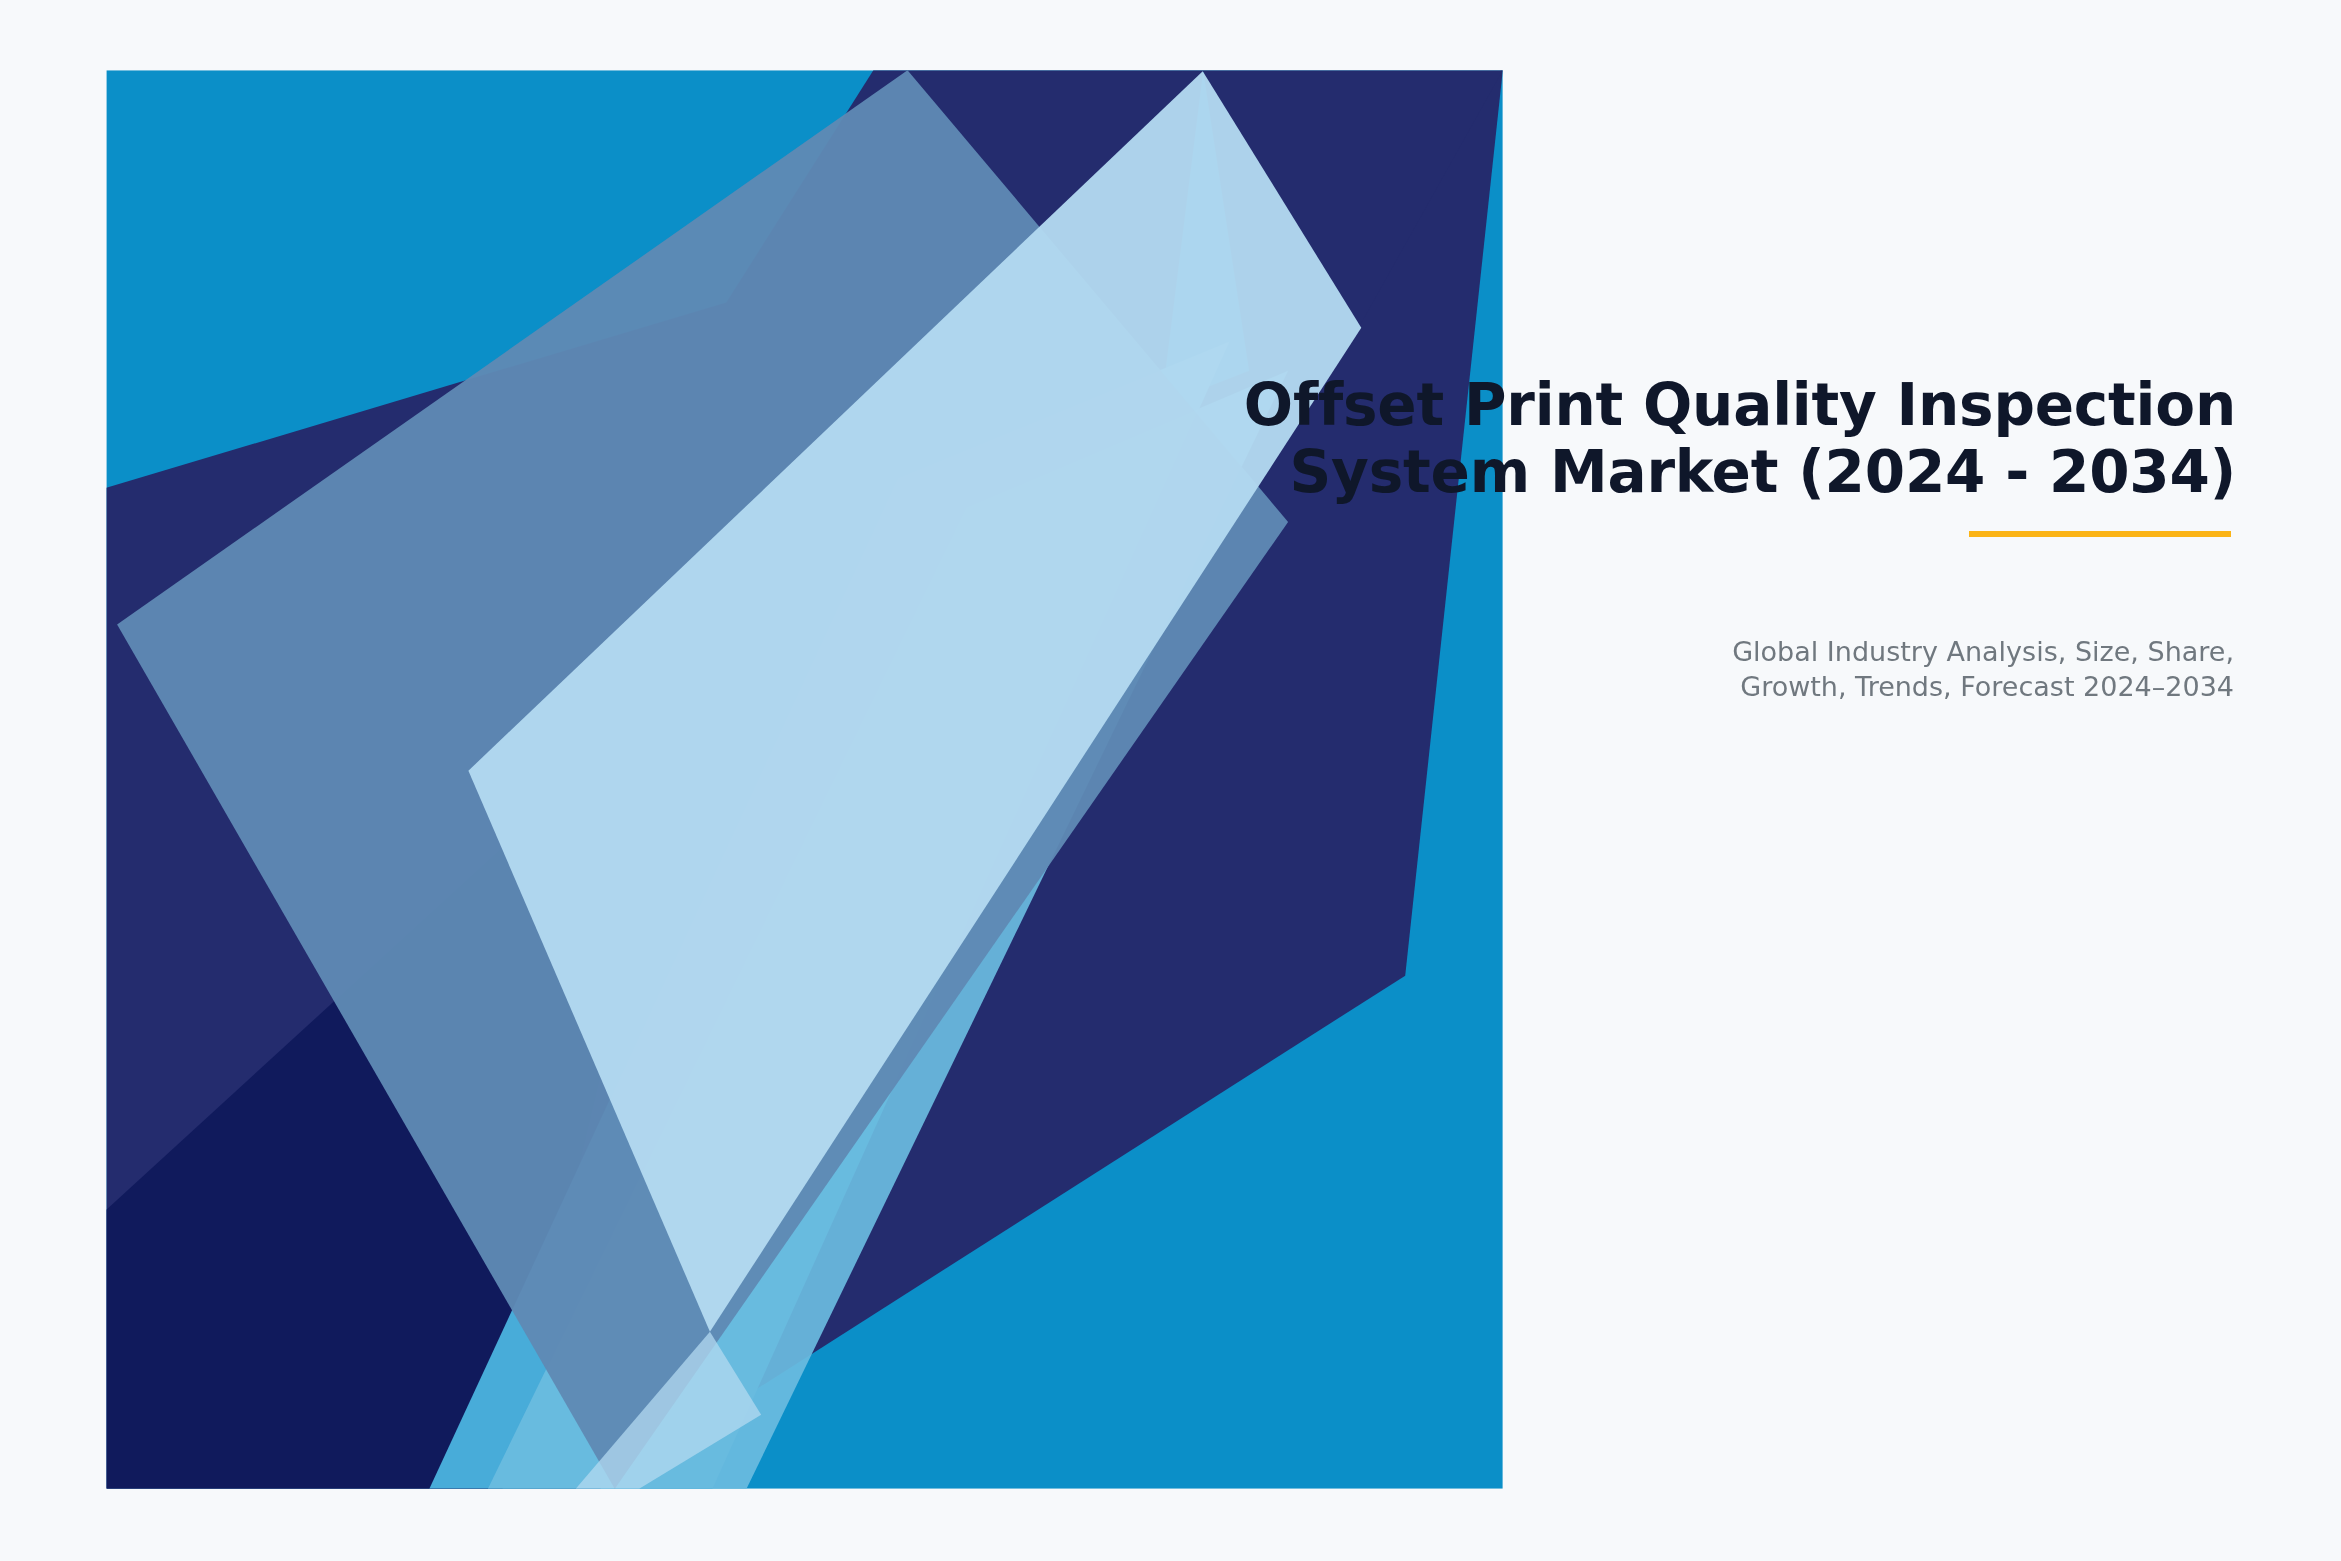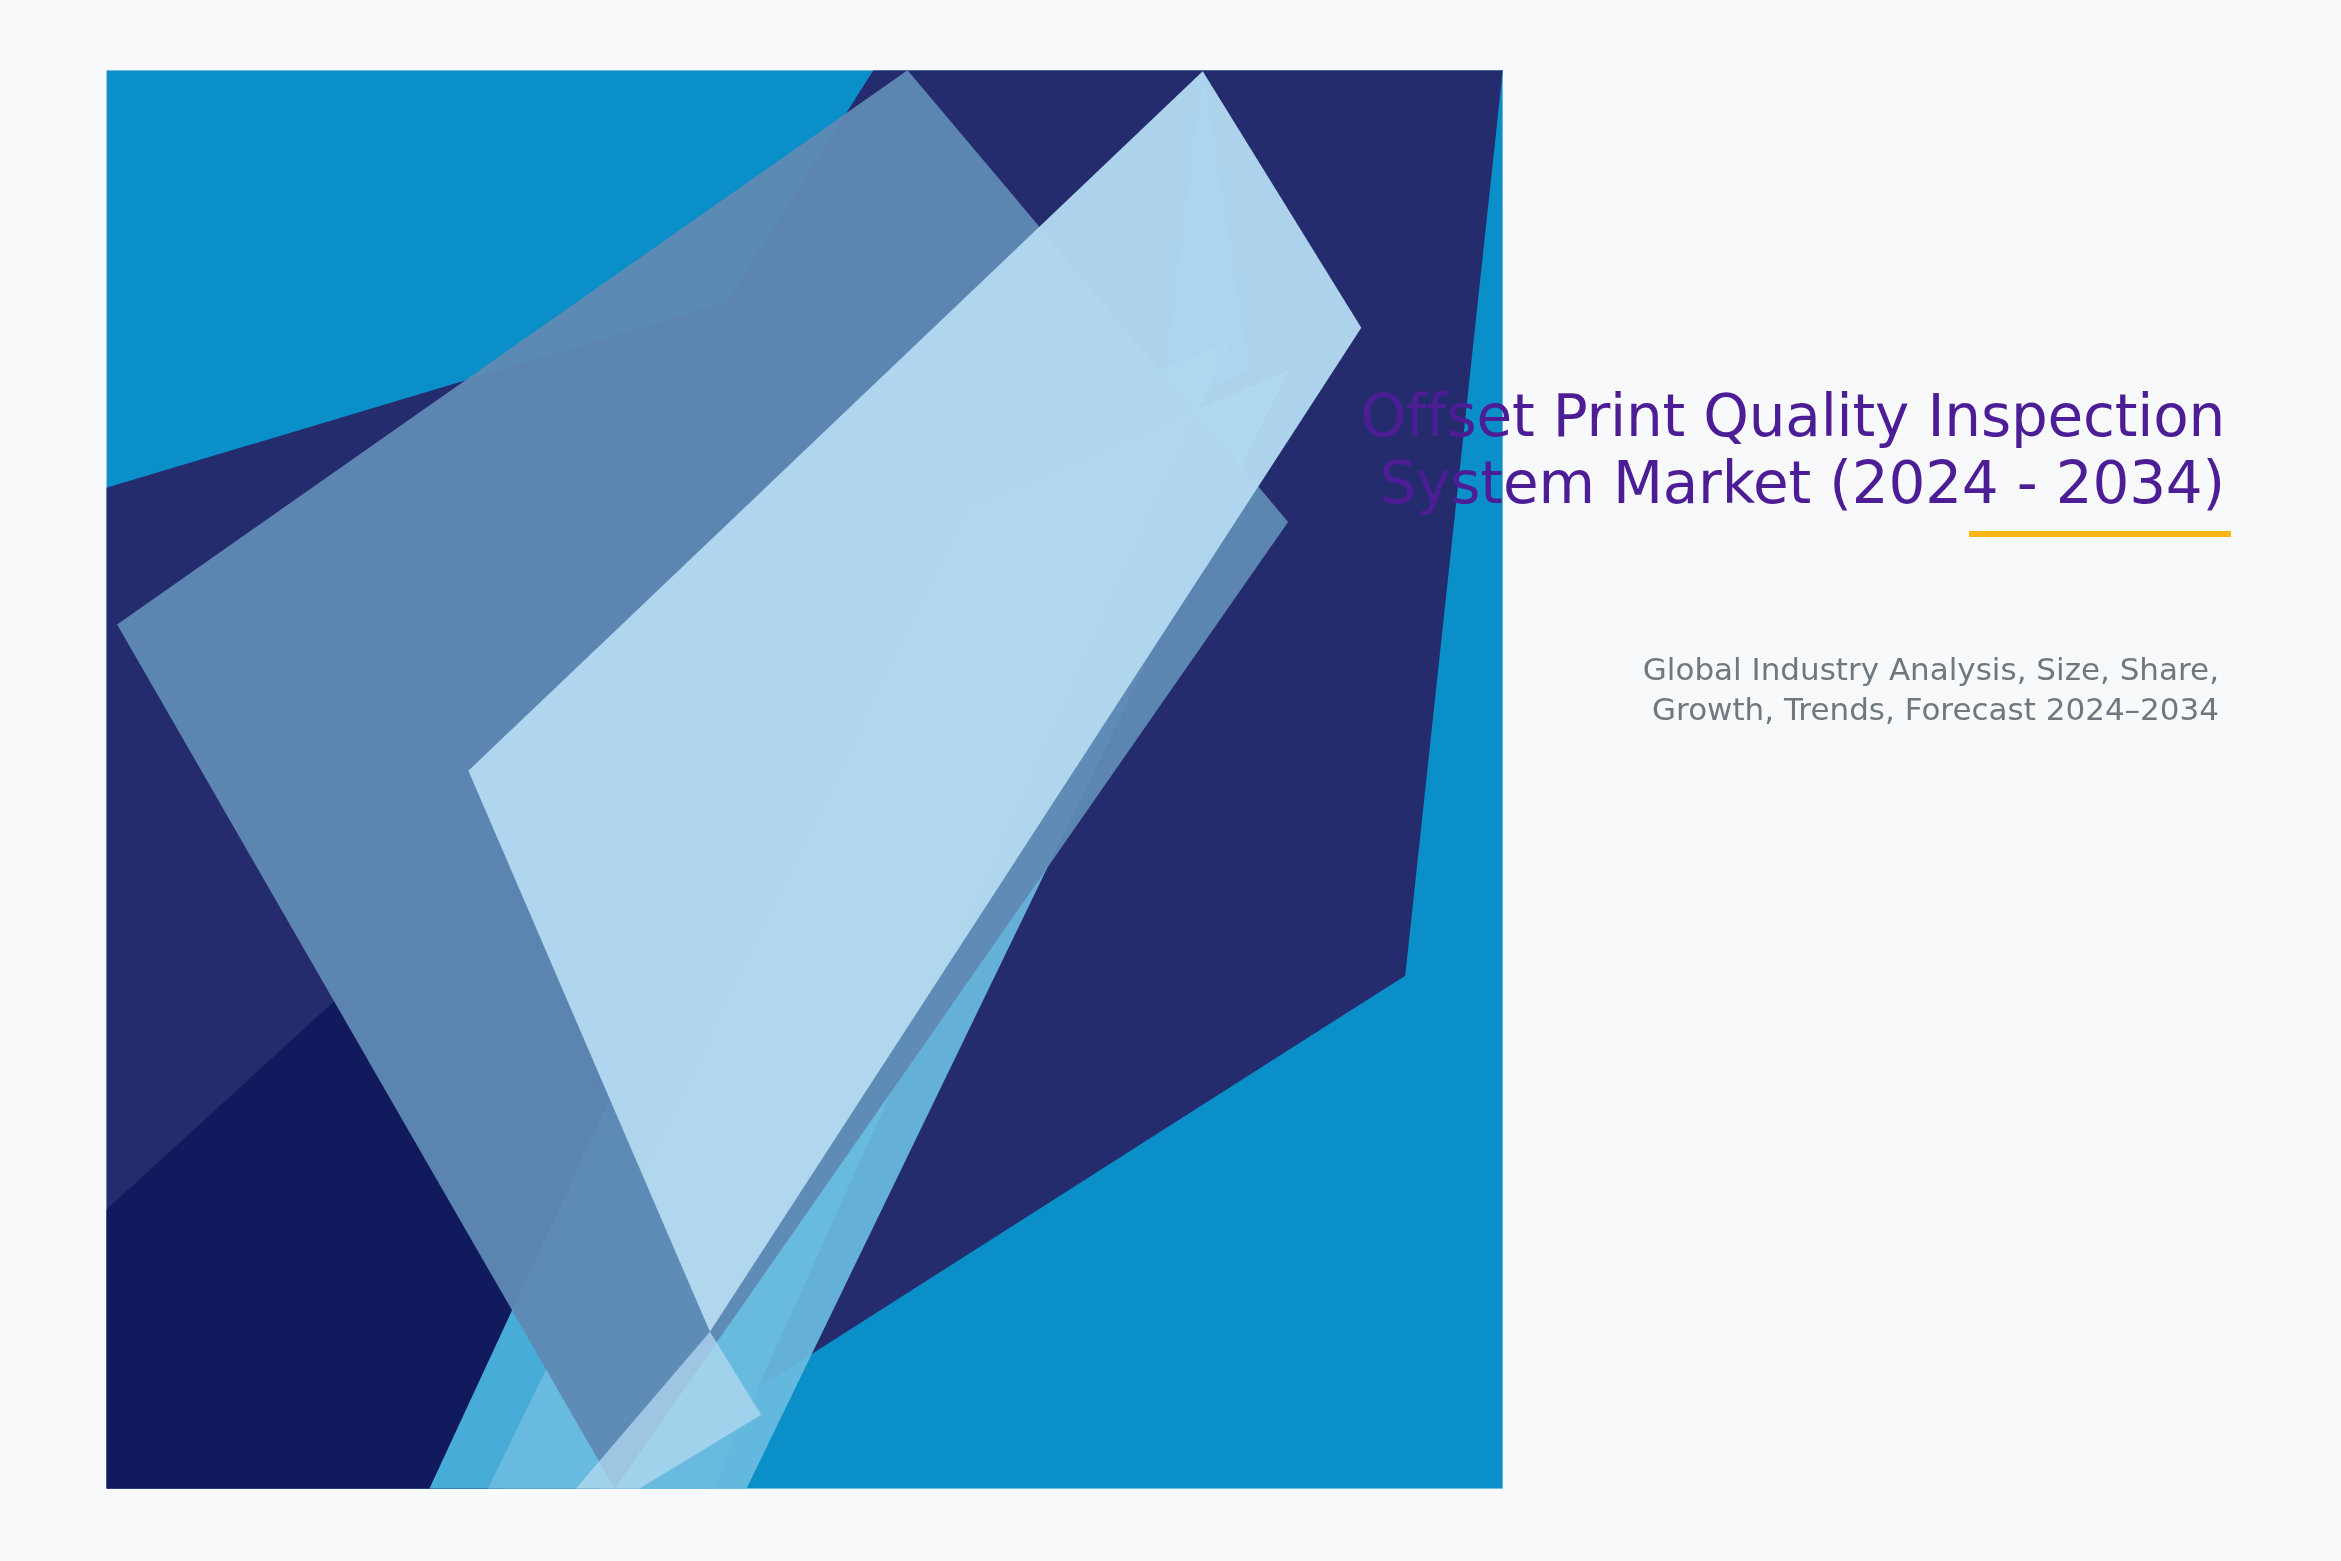--- a/index.html
+++ b/index.html
@@ -35,27 +35,27 @@
   #title-block {
     position: absolute;
     left: 927px;
     top: 371px;
     width: 1310px;
     text-align: right;
     z-index: 5;
   }
 
   #page-title {
-    margin: 12px;
+    margin: 1px;
     font-family: "DejaVu Sans", "Liberation Sans", sans-serif;
-    font-weight: 400;
+    font-weight: 700;
     font-size: 58px;
     line-height: 1.16;
     letter-spacing: -0.2px;
-    color: #4c1d95;
+    color: #0f172a;
     white-space: pre-line;
   }
 
   #title-underline {
     position: absolute;
     right: 5.9px;
     top: 160px;
     width: 262px;
     height: 6.3px;
     background: #fbb416;
@@ -65,24 +65,24 @@
   #subtitle-block {
     position: absolute;
     left: 1317px;
     top: 634px;
     width: 917px;
     text-align: right;
     z-index: 5;
   }
 
   #page-subtitle {
-    margin: 15px;
+    margin: 0;
     font-family: "DejaVu Sans", "Liberation Sans", sans-serif;
     font-weight: 400;
-    font-size: 31px;
+    font-size: 27px;
     line-height: 1.30;
     color: #70787f;
     white-space: pre-line;
   }
 </style>
 </head>
 <body>
 
 <div id="cover">
 

